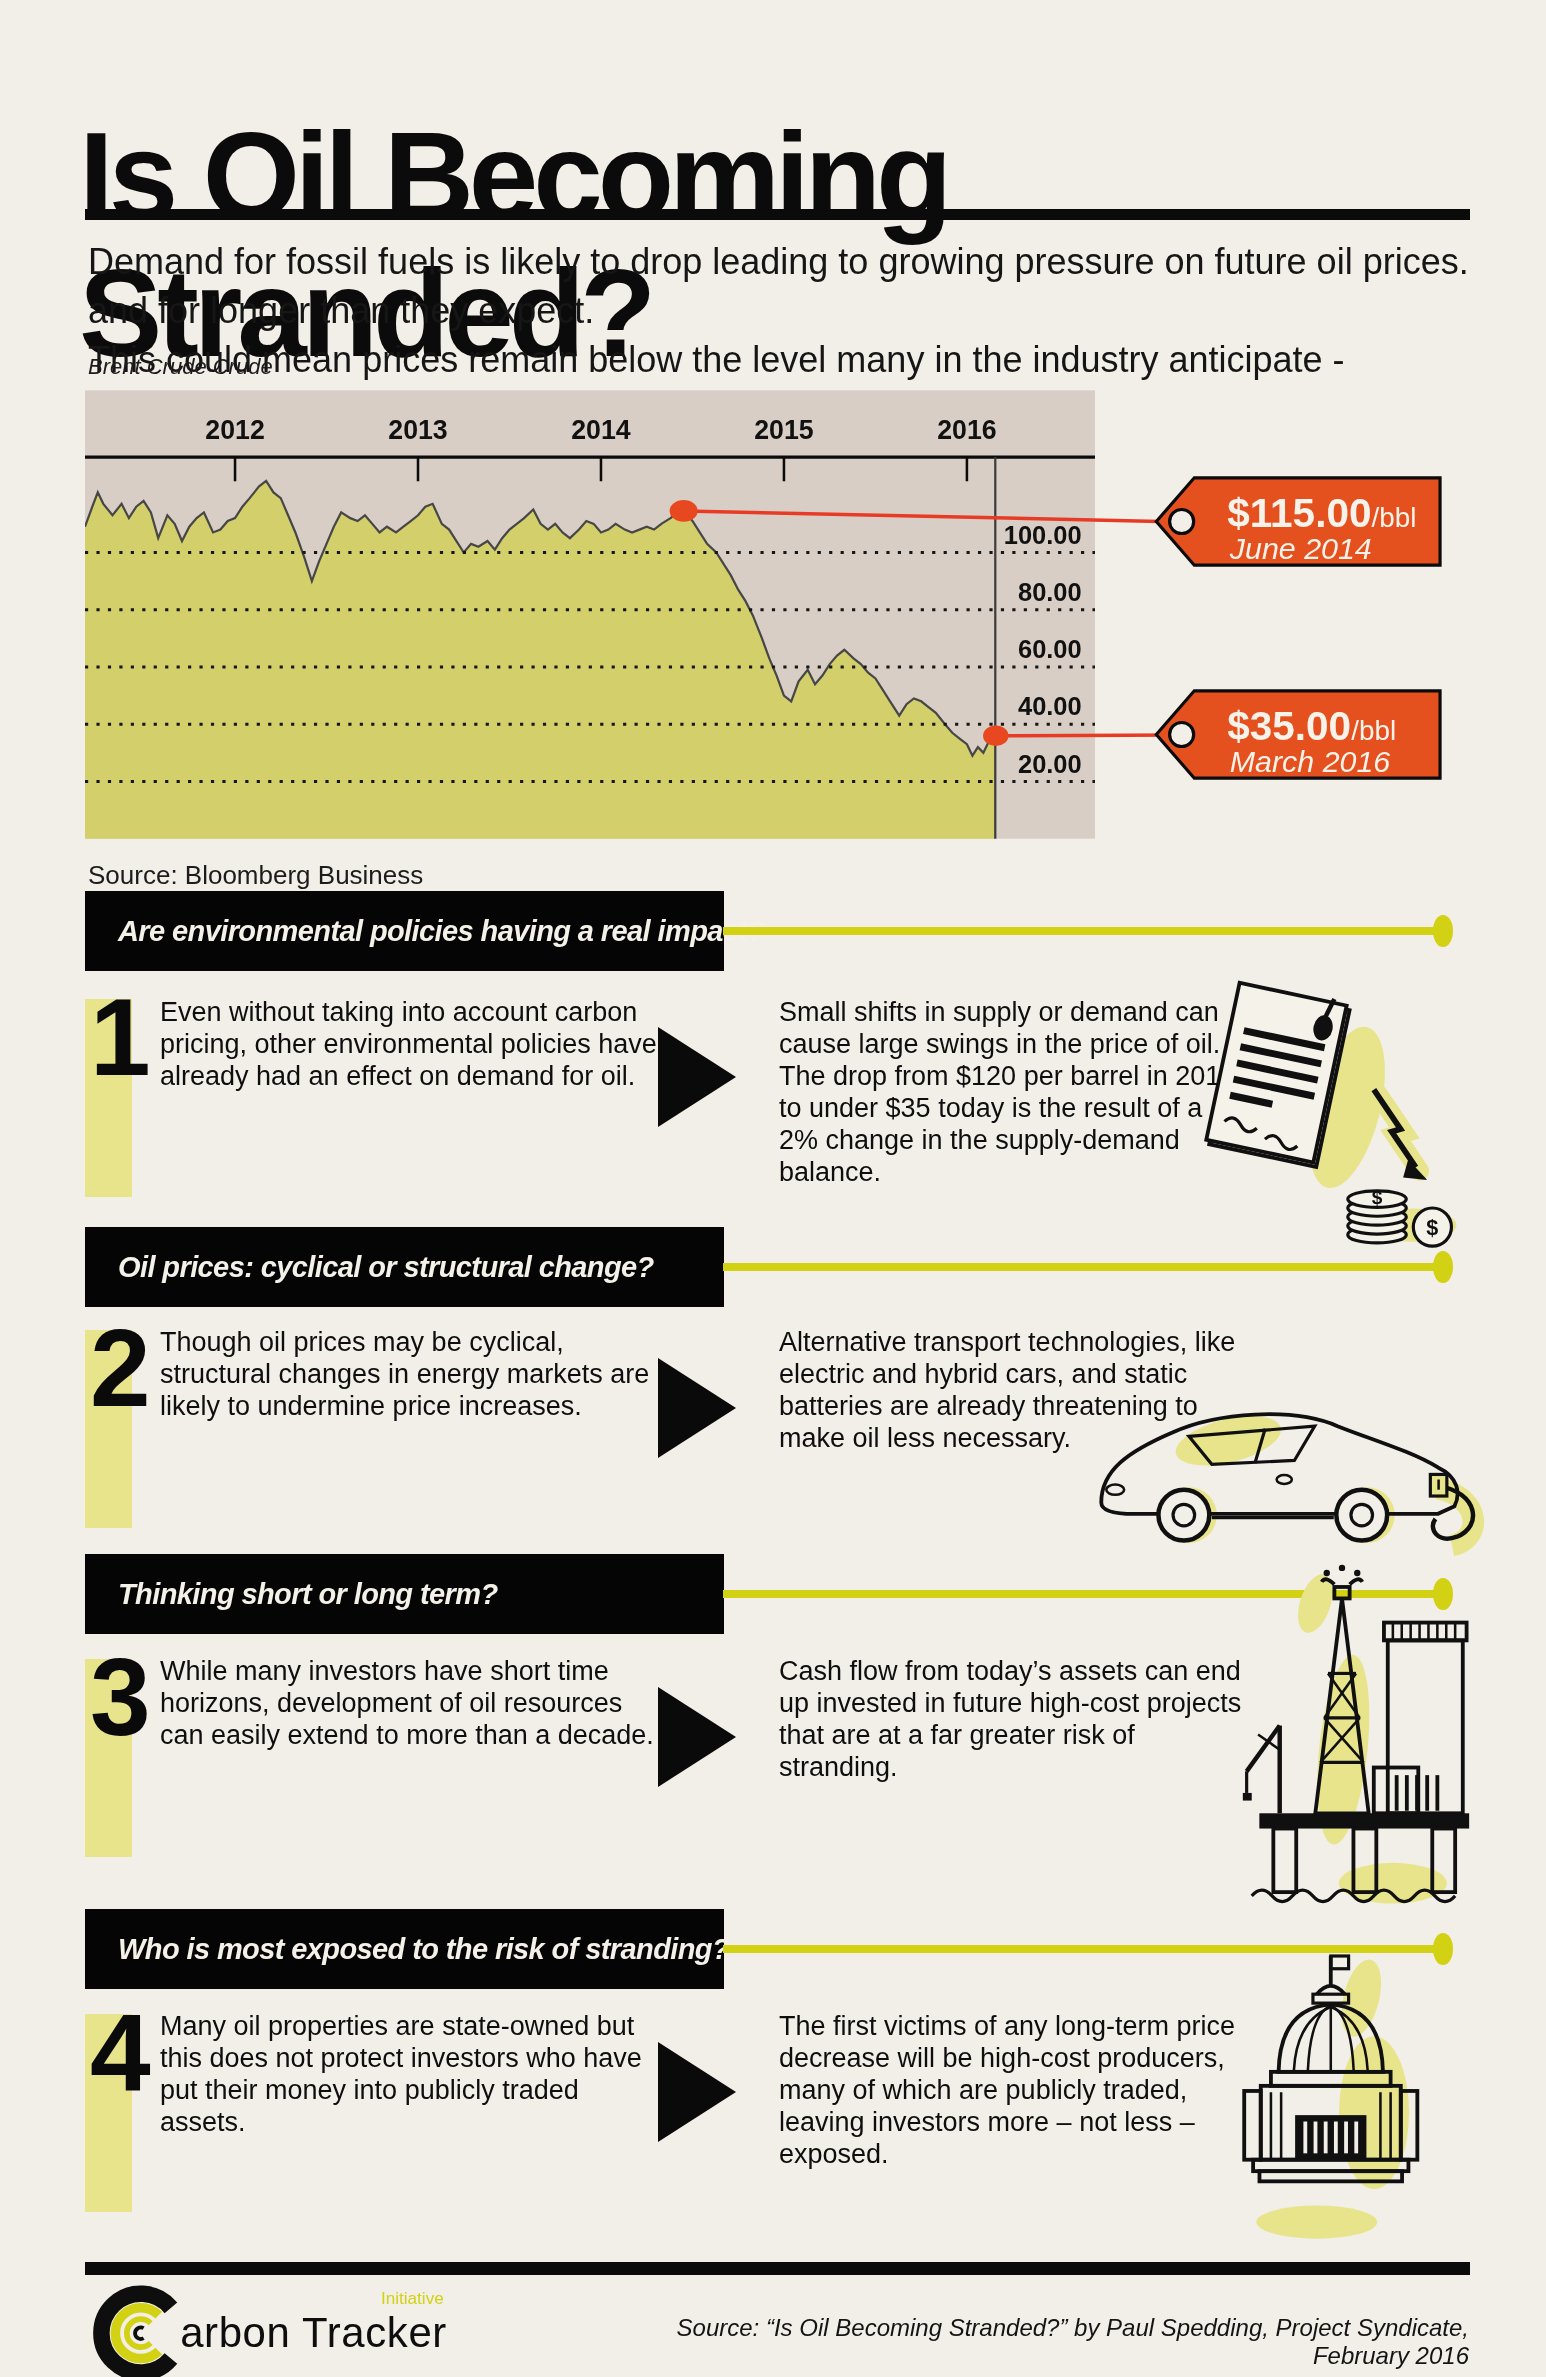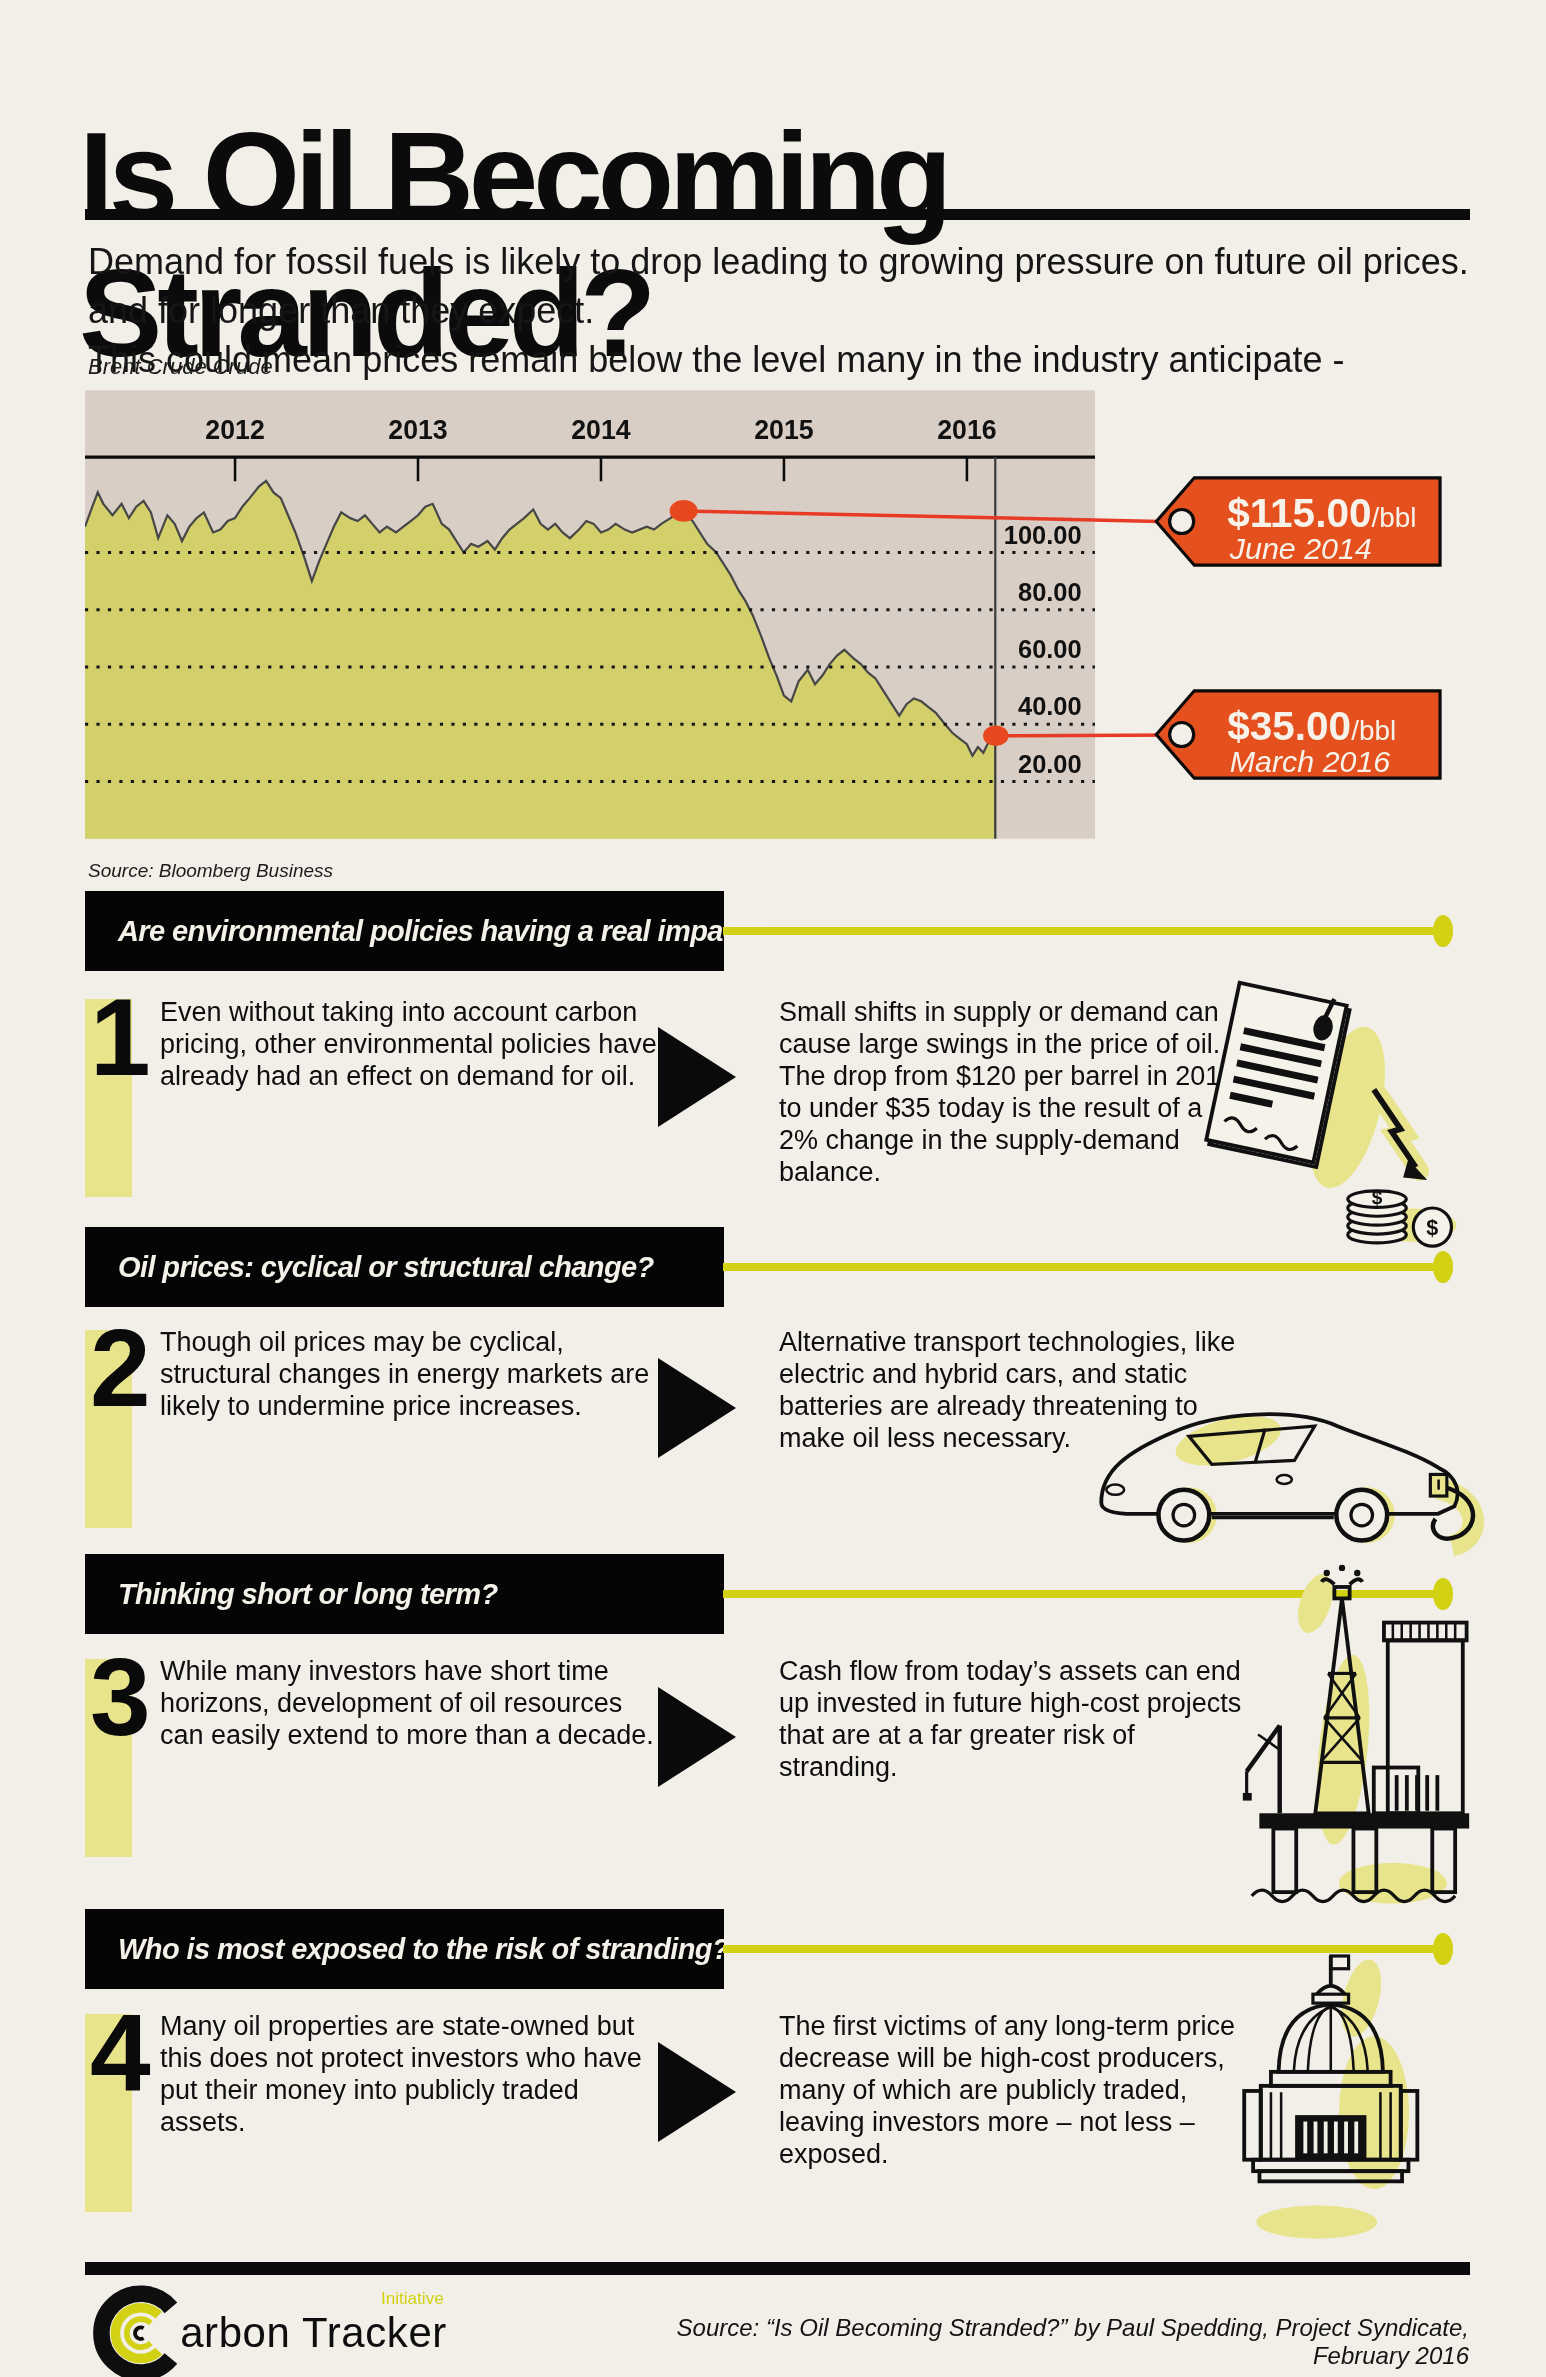--- a/index.html
+++ b/index.html
@@ -11,21 +11,21 @@
   .page-title{left:79px;top:23px;width:1412px;font-size:125px;font-weight:700;
               letter-spacing:-5.1px;color:#0b0b0b;line-height:1.1;}
   .title-rule{left:85px;top:209px;width:1385px;height:10.8px;background:#0b0b0b;}
   .intro{left:88px;top:237px;width:1400px;font-size:36px;
          line-height:49px;color:#161616;}
   .chart-label{left:88px;top:354px;font-size:22px;font-style:italic;color:#1c1c1c;}
 
   
   .chart-wrap{left:85px;top:390px;width:1010px;height:449px;}
   .overlay-wrap{left:85px;top:390px;width:1379px;height:449px;pointer-events:none;}
-  .chart-source{left:88px;top:860px;font-size:19px;font-style:italic;color:#1c1c1c;}
+  .chart-source{left:88px;top:860px;font-size:26px;color:#1c1c1c;}
   .price-tag{width:291px;height:95px;}
 
   
   .section-header{left:85px;width:639px;height:80px;background:#050505;display:flex;align-items:center;}
   .section-header h2{margin:0;padding-left:33px;font-size:29px;font-style:italic;font-weight:700;
                      color:#f4f1e9;letter-spacing:-0.6px;white-space:nowrap;}
   .header-rule{left:723px;width:713px;height:7.6px;background:#d2d114;}
   .header-dot{left:1433px;width:20.4px;height:32px;border-radius:50%;background:#d2d114;}
 
   .num-strip{left:85px;width:47px;height:198px;background:#e8e48c;}

